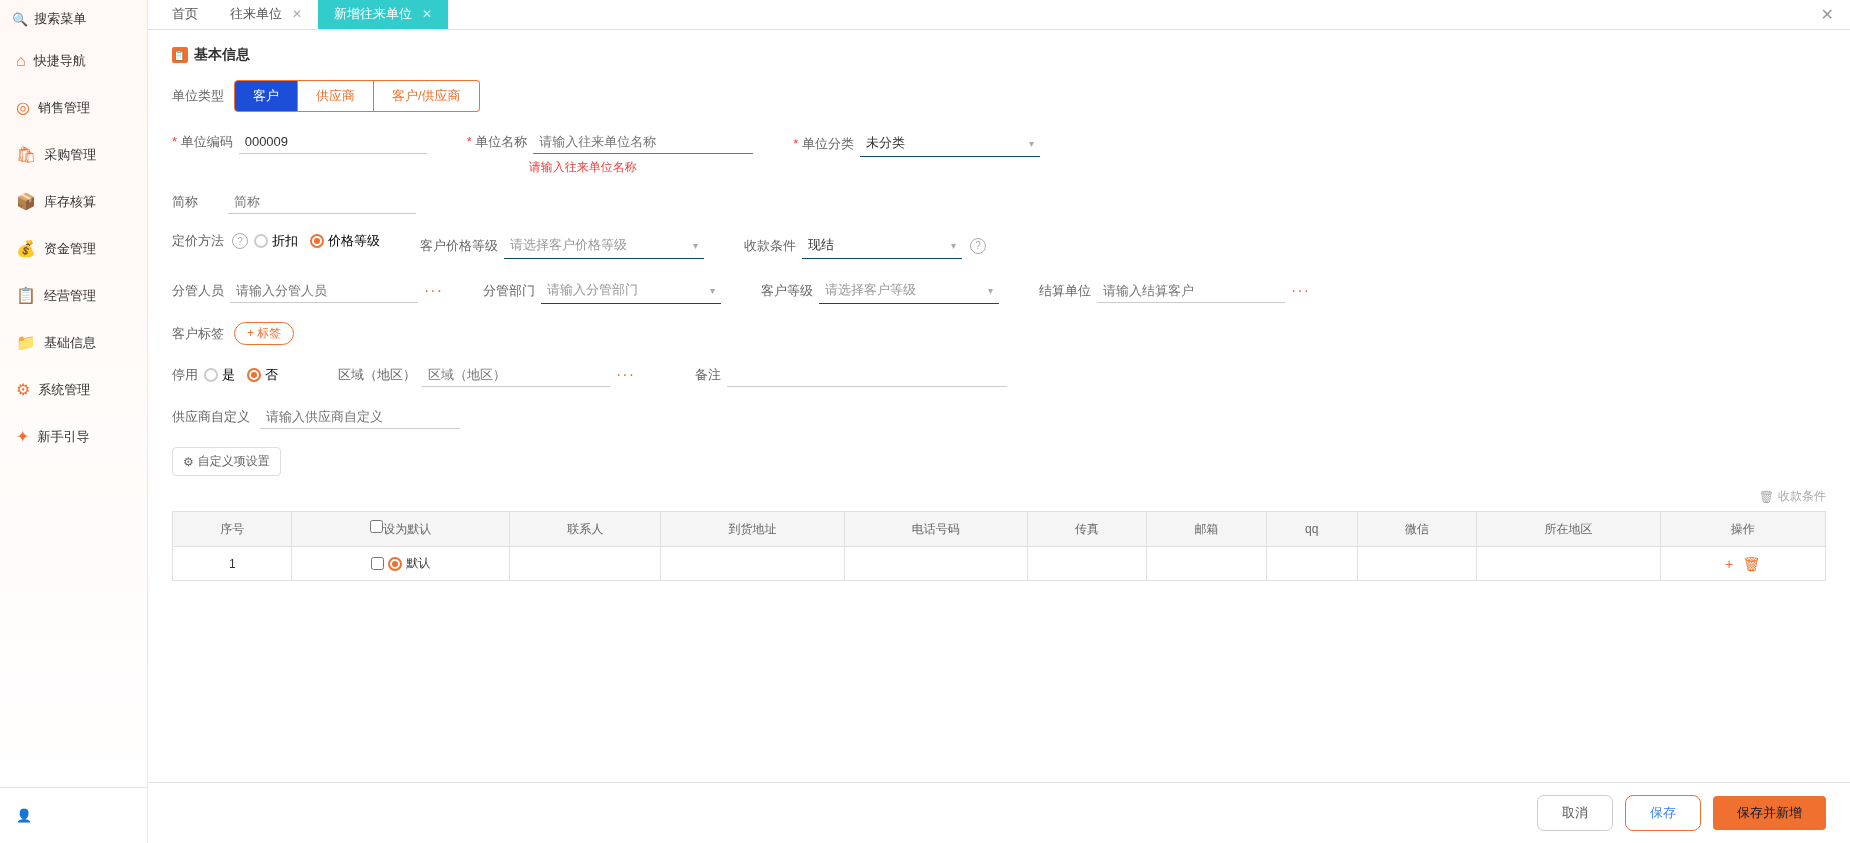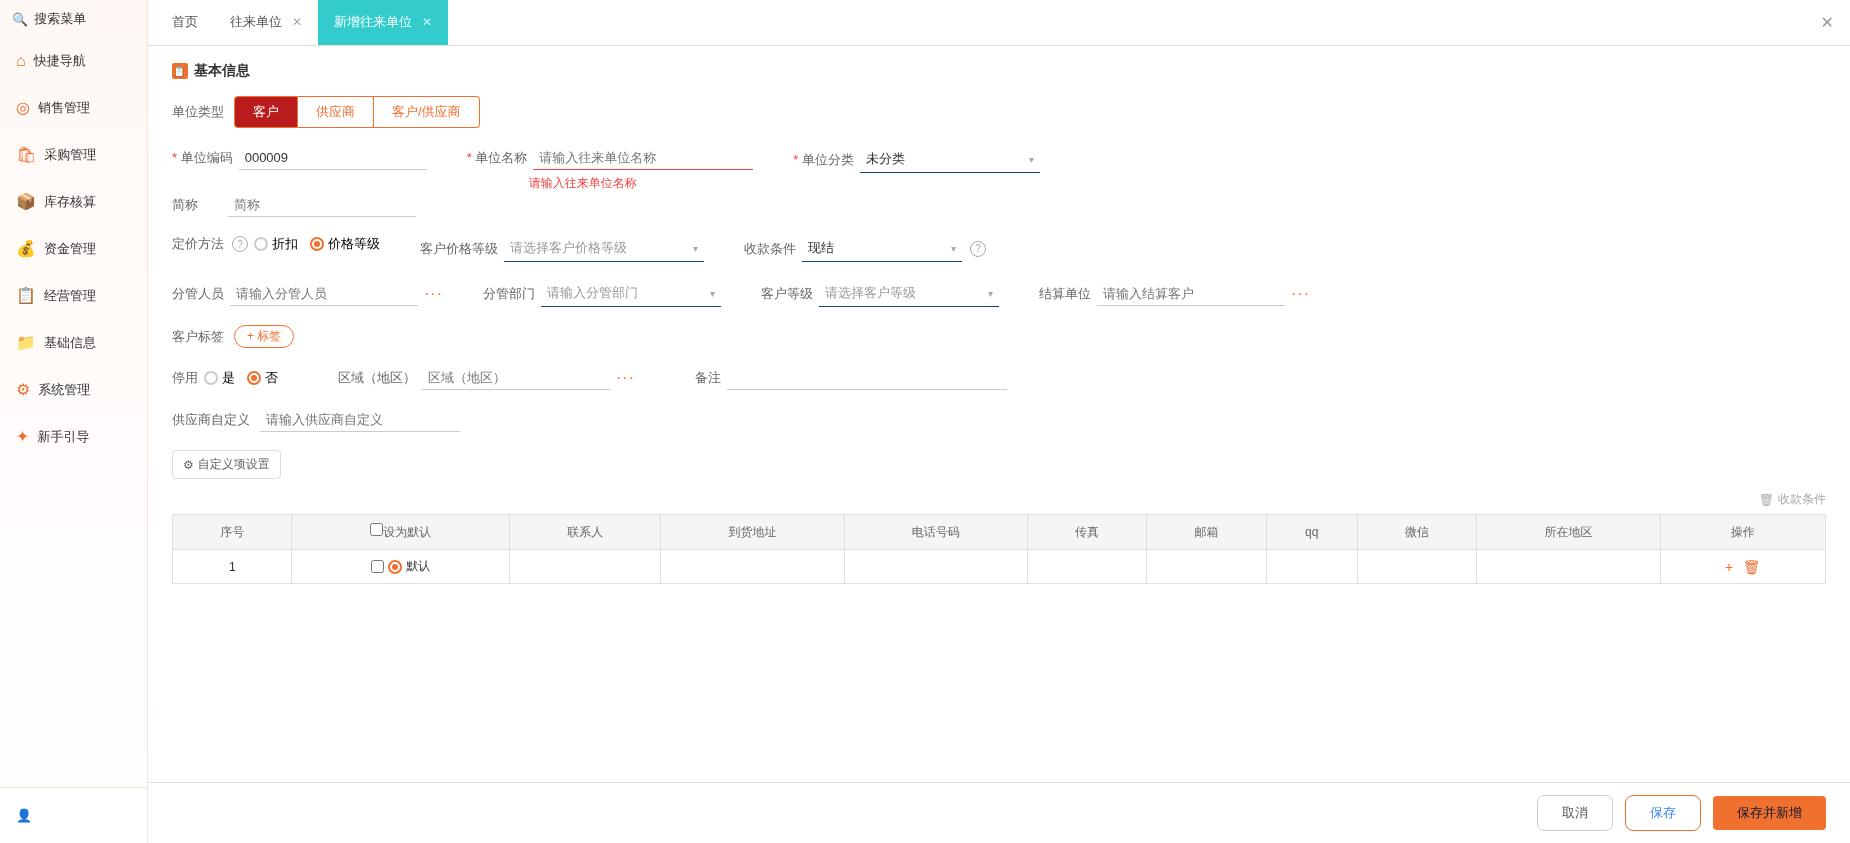--- a/index.html
+++ b/index.html
@@ -38,21 +38,21 @@
       flex-direction: column;
       overflow: hidden;
     }
 
     
     .tab-bar {
       display: flex;
       align-items: center;
       background: #fff;
       border-bottom: 1px solid #e0e0e0;
-      height: 46px;
+      height: 30px;
       padding: 0 8px;
       flex-shrink: 0;
     }
     .tab {
       display: flex;
       align-items: center;
       padding: 0 16px;
       height: 100%;
       cursor: pointer;
       font-size: 13px;
@@ -164,21 +164,21 @@
     .type-btn {
       padding: 6px 18px;
       border: 1px solid #f07030;
       cursor: pointer;
       font-size: 13px;
       background: #fff;
       color: #f07030;
     }
     .type-btn:first-child { border-radius: 4px 0 0 4px; }
     .type-btn:last-child { border-radius: 0 4px 4px 0; }
-    .type-btn.active { background: #b91c1c; color: #fff; }
+    .type-btn.active { background: #1d4ed8; color: #fff; }
     .type-btn:not(:first-child) { border-left: none; }
 
     
     .radio-group { display: flex; align-items: center; gap: 12px; }
     .radio-item { display: flex; align-items: center; gap: 4px; cursor: pointer; }
     .radio-circle {
       width: 14px; height: 14px;
       border: 2px solid #ccc;
       border-radius: 50%;
       display: flex; align-items: center; justify-content: center;
@@ -408,21 +408,21 @@
 
     <div class="form-row" style="align-items:center; margin-bottom:18px;">
       <span class="form-label" style="margin-right:10px;">单位类型</span>
       <div class="type-btn-group" id="unit-type-group">
           <button class="type-btn active">客户</button>
           <button class="type-btn">供应商</button>
           <button class="type-btn">客户/供应商</button>
         </div>
     </div>
 
-    <div class="form-row" style="margin-bottom:1px; align-items:flex-start; gap:40px;">
+    <div class="form-row" style="margin-bottom:14px; align-items:flex-start; gap:40px;">
 
       <div class="field-group">
         <span class="form-label required">单位编码</span>
         <input class="form-input" type="text" style="min-width: 180px;" value="000009">
       </div>
 
       <div class="field-group-col">
         <div class="field-group">
           <span class="form-label required">单位名称</span>
           <input class="form-input error" type="text" style="min-width: 220px;" placeholder="请输入往来单位名称">

